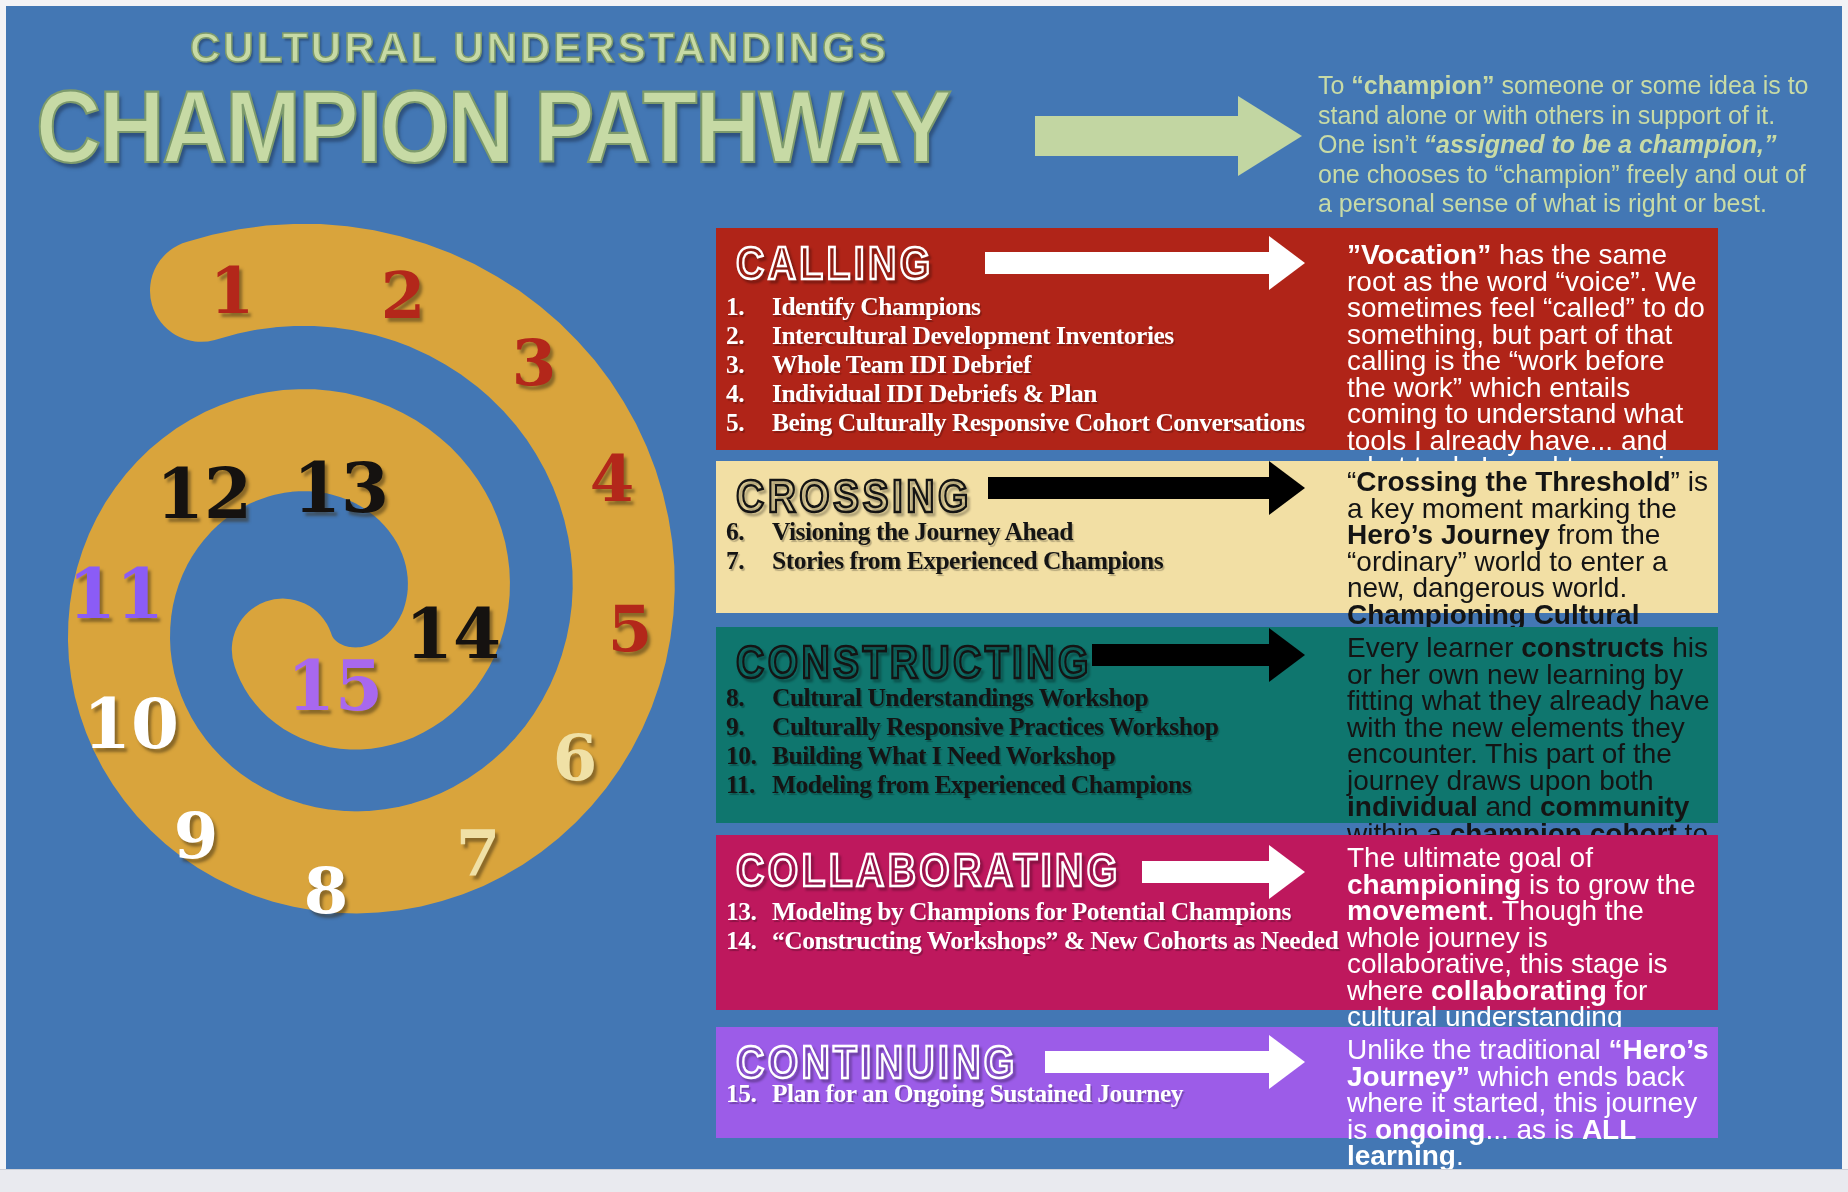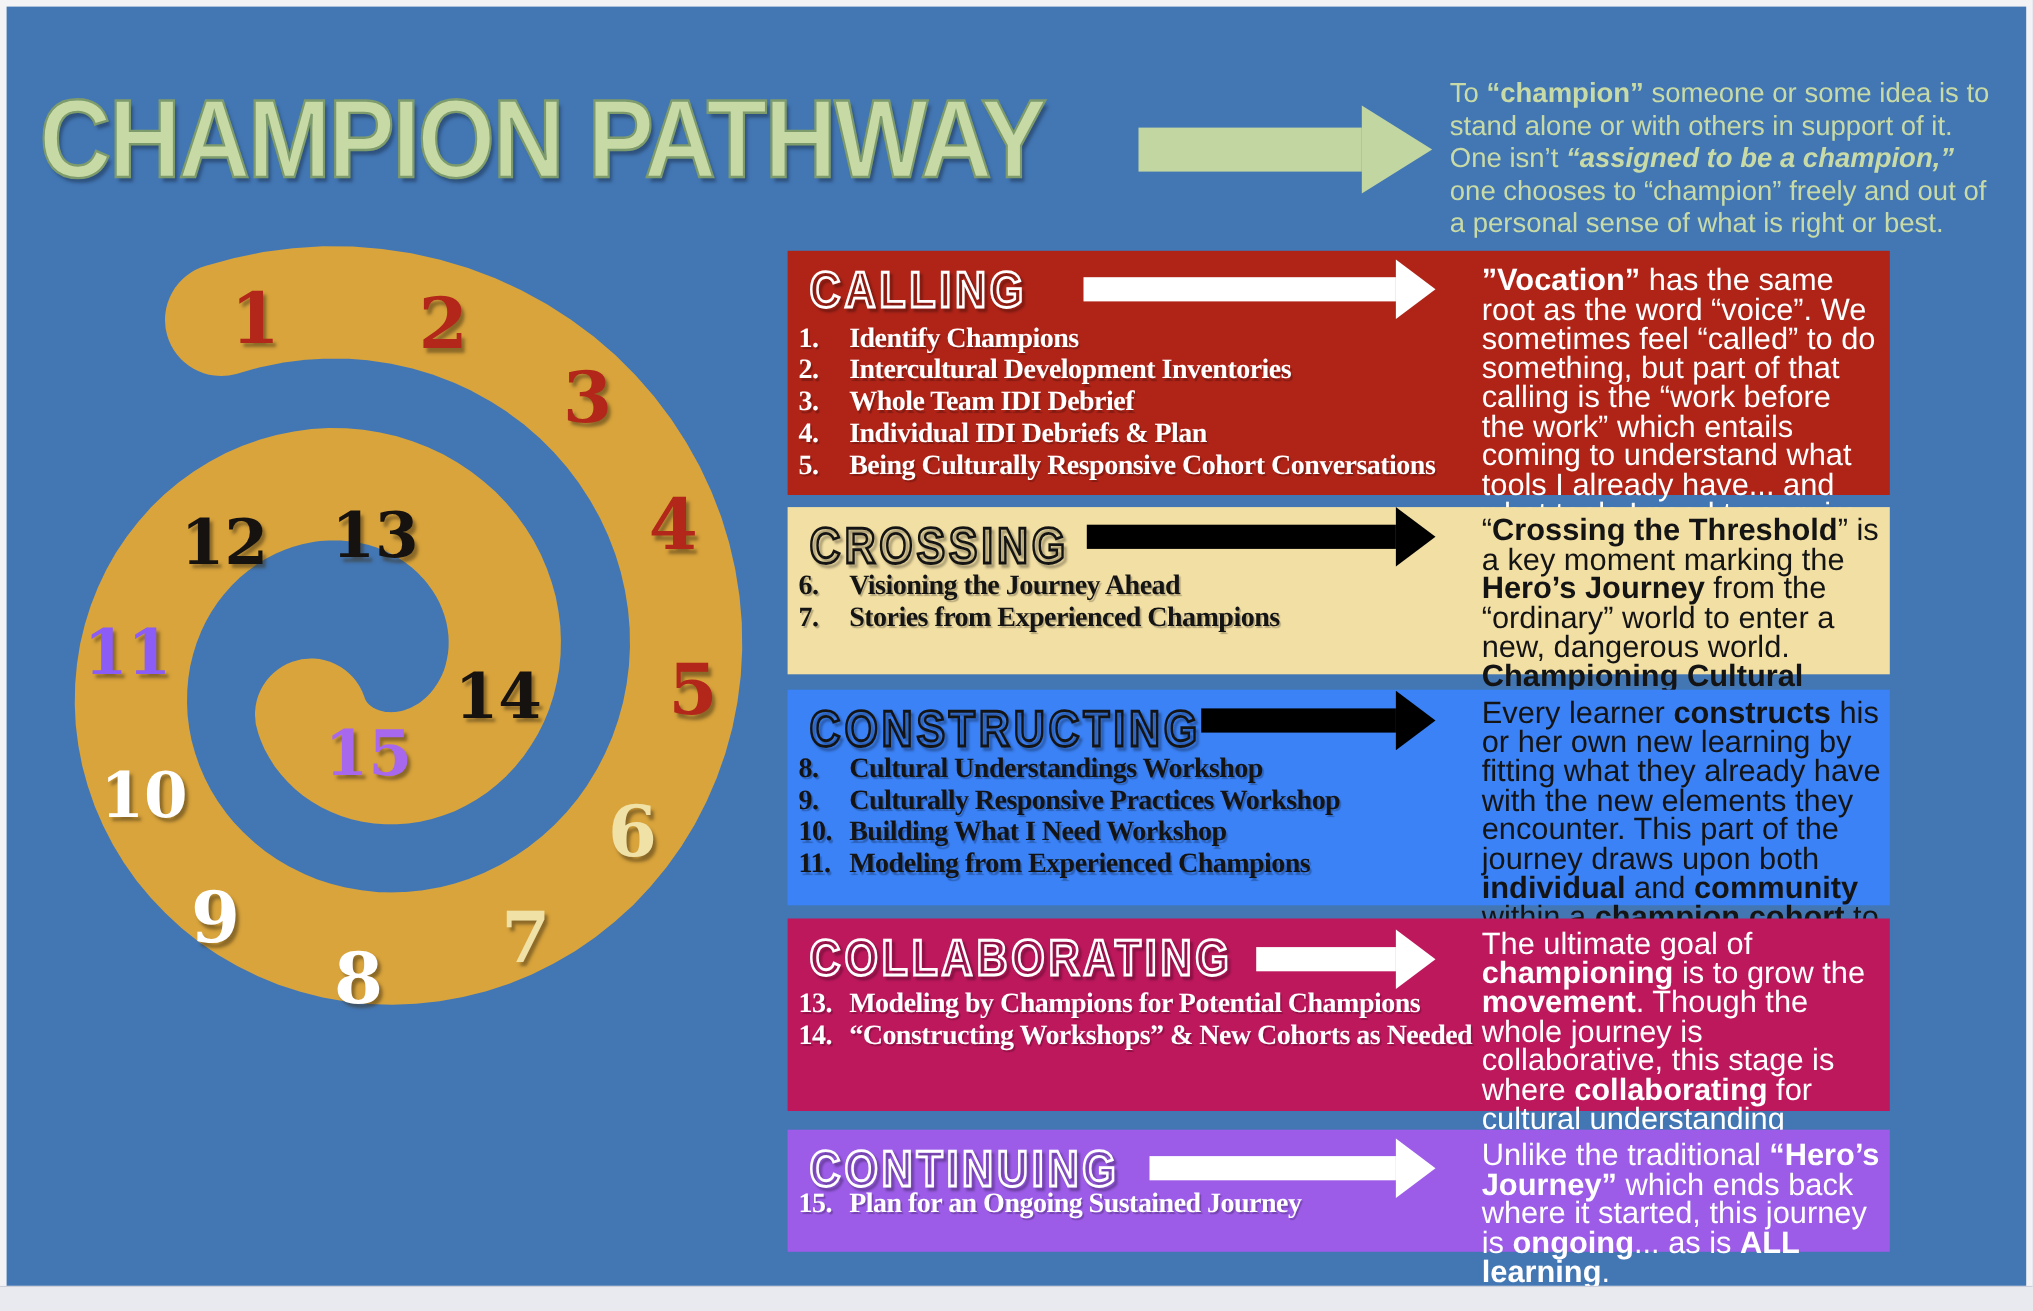--- a/index.html
+++ b/index.html
@@ -17,21 +17,21 @@
     text-shadow:3px 4px 3px rgba(25,45,75,.5);white-space:nowrap;}
   .title-arrow{position:absolute;left:1035px;top:96px;width:267px;height:80px;display:flex;align-items:center;}
   .title-arrow .bar{flex:1;height:40px;background:#C2D6A2;}
   .title-arrow .head{width:0;height:0;border-top:40px solid transparent;border-bottom:40px solid transparent;border-left:64px solid #C2D6A2;}
   .intro{position:absolute;left:1318px;top:46px;width:505px;font-size:25px;line-height:29.5px;color:#C8DBA6;}
 
   
   .spiral-svg{position:absolute;left:0;top:0;pointer-events:none;}
   .spiral-num{position:absolute;transform:translate(-50%,-50%);font-family:"DejaVu Serif",serif;
     font-weight:700;font-size:64px;text-shadow:3px 4px 3px rgba(60,45,20,.5);white-space:nowrap;}
-  .spiral-num.two{font-size:57px;}
+  .spiral-num.two{font-size:69px;}
 
   
   .stage{position:absolute;left:716px;width:1002px;}
   #sec-0{top:228px;height:222px;}
   #sec-1{top:461px;height:152px;}
   #sec-2{top:627px;height:196px;}
   #sec-3{top:835px;height:175px;}
   #sec-4{top:1027px;height:111px;}
 
   .stage-title{position:absolute;left:20px;top:8px;margin:0;font-size:46px;font-weight:700;letter-spacing:4px;
@@ -82,20 +82,21 @@
       <div class="spiral-num" style="left: 326px; top: 890px; color: rgb(255, 255, 255);">8</div>
       <div class="spiral-num" style="left: 196px; top: 835px; color: rgb(255, 255, 255);">9</div>
       <div class="spiral-num two" style="left: 131px; top: 723px; color: rgb(255, 255, 255);">10</div>
       <div class="spiral-num two" style="left: 116px; top: 593px; color: #8b5cf6;">11</div>
       <div class="spiral-num two" style="left: 204px; top: 493px; color: rgb(21, 18, 16);">12</div>
       <div class="spiral-num two" style="left: 341px; top: 487px; color: rgb(21, 18, 16);">13</div>
       <div class="spiral-num two" style="left: 453px; top: 633px; color: rgb(21, 18, 16);">14</div>
       <div class="spiral-num two" style="left: 335px; top: 685px; color: rgb(168, 104, 238);">15</div>
     </div>
 
+  <div class="kicker">CULTURAL UNDERSTANDINGS</div>
   <div class="big-title">CHAMPION PATHWAY</div>
   <div class="title-arrow">
     <i class="bar"></i>
     <i class="head"></i>
   </div>
   <p class="intro"><span>To </span><span class="b">“champion”</span><span> someone or some idea is to stand alone or with others in support of it. One isn’t </span><span class="b i">“assigned to be a champion,”</span><span> one chooses to “champion” freely and out of a personal sense of what is right or best.</span></p>
 
   <section class="stage" id="sec-0" style="background: rgb(176, 36, 24); color: rgb(255, 255, 255); --tc: #FFFFFF; --ac: #FFFFFF;">
     <h2 class="stage-title">CALLING</h2>
     <div class="stage-arrow">
@@ -118,21 +119,21 @@
       <i class="bar"></i>
       <i class="head"></i>
     </div>
     <ol class="items">
         <li><span class="inum">6.</span><span class="itxt">Visioning the Journey Ahead</span></li>
         <li><span class="inum">7.</span><span class="itxt">Stories from Experienced Champions</span></li>
       </ol>
     <p class="desc"><span>“</span><span class="b">Crossing the Threshold</span><span>” is a key moment marking the </span><span class="b">Hero’s Journey</span><span> from the “ordinary” world to enter a new, dangerous world. </span><span class="b">Championing Cultural Understanding</span><span> takes </span><span class="b">Courage.</span></p>
   </section>
 
-  <section class="stage" id="sec-2" style="background: #3b82f6; color: rgb(20, 20, 20); --tc: #141414; --ac: #000000;">
+  <section class="stage" id="sec-2" style="background: #0f766e; color: rgb(20, 20, 20); --tc: #141414; --ac: #000000;">
     <h2 class="stage-title">CONSTRUCTING</h2>
     <div class="stage-arrow">
       <i class="bar"></i>
       <i class="head"></i>
     </div>
     <ol class="items">
         <li><span class="inum">8.</span><span class="itxt">Cultural Understandings Workshop</span></li>
         <li><span class="inum">9.</span><span class="itxt">Culturally Responsive Practices Workshop</span></li>
         <li><span class="inum">10.</span><span class="itxt">Building What I Need Workshop</span></li>
         <li><span class="inum">11.</span><span class="itxt">Modeling from Experienced Champions</span></li>

